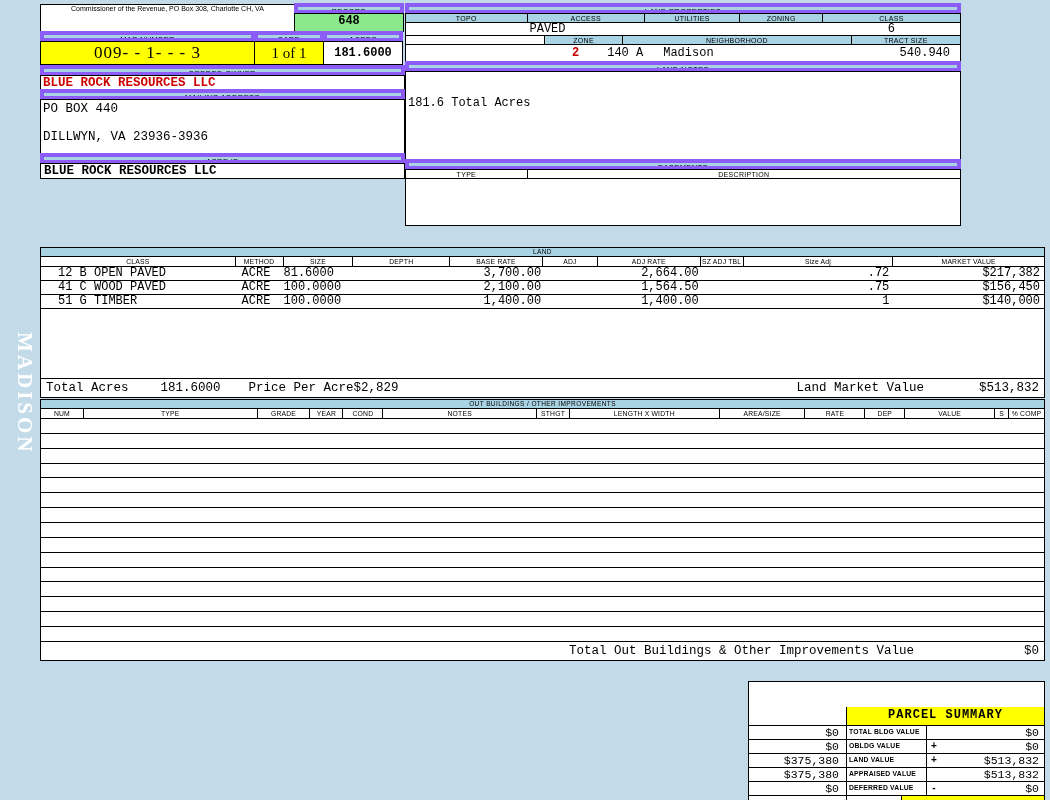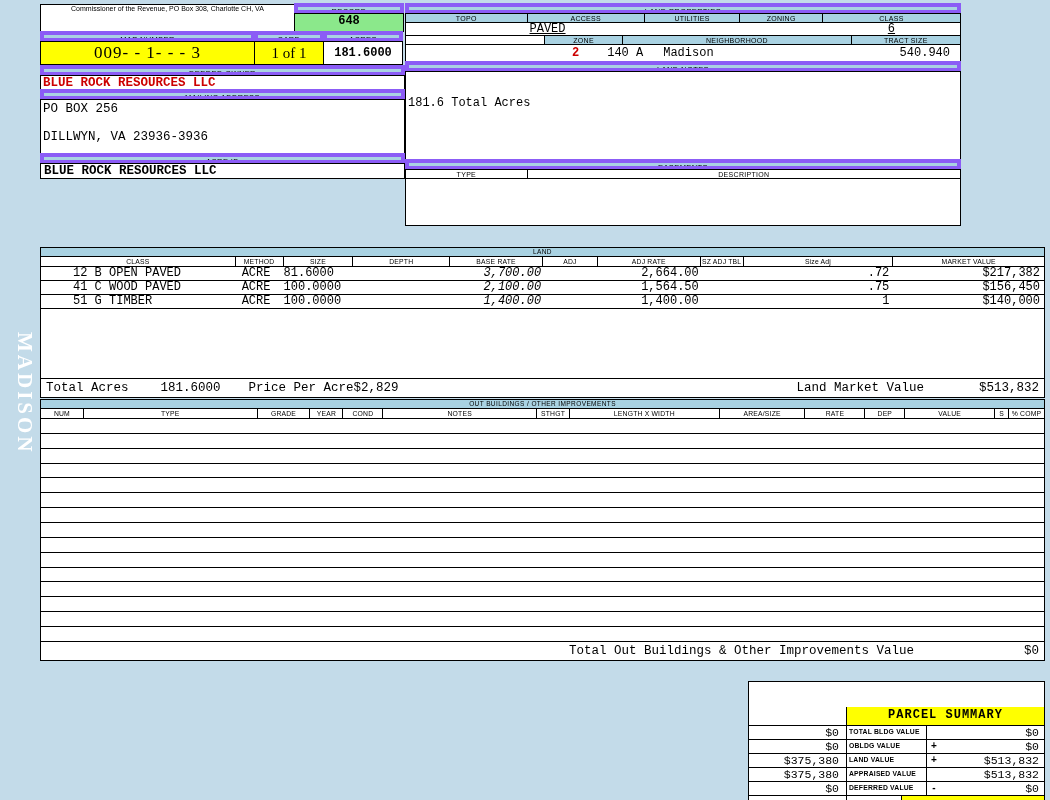--- a/index.html
+++ b/index.html
@@ -54,21 +54,21 @@
   .ownerid { height:16px; font-weight:bold; font-size:12.5px; line-height:15px; padding-left:3px; }
 
   
   .subhdr-row { height:10px; background:#a9d2e2; }
   .subhdr-row-white { height:10px; background:#fff; }
   .shc { font-size:7px; line-height:9px; text-align:center; border-right:1px solid #000;
     letter-spacing:.3px; overflow:hidden; }
   .shc:last-child { border-right:none; }
   .shc.white-cell { background:#fff; }
   .shc.teal-cell { background:#a9d2e2; }
-  .lp-values { height:14px; font-size:12px; line-height:12px;text-decoration:underline; }
+  .lp-values { height:14px; font-size:12px; line-height:12px; }
   .lp-cell { overflow:hidden; }
   .zone-values { height:18px; font-size:12px; line-height:16px; align-items:center; display:flex; }
   .zone-num { margin-left:166px; color:#cc0000; font-weight:bold; }
   .zone-extra { margin-left:28px; }
   .nbhd { margin-left:20px; }
   .tract { margin-left:auto; margin-right:10px; }
   .notes-box { height:89px; padding:24px 0 0 2px; font-size:12px; }
   .easements-empty { height:48px; }
 
   
@@ -76,24 +76,24 @@
   .bar { height:9px; background:#a9d2e2; border-bottom:1px solid #000;
     font-size:6.5px; line-height:8px; text-align:center; letter-spacing:.4px; }
   .lhdr { display:flex; height:10px; border-bottom:1px solid #000; }
   .lc { font-size:6.8px; line-height:9px; text-align:center; border-right:1px solid #000;
     letter-spacing:.2px; overflow:hidden; }
   .lc:last-child { border-right:none; }
   .c0{width:195px}.c1{width:48px}.c2{width:70px}.c3{width:97px}.c4{width:93px}
   .c5{width:55px}.c6{width:103px}.c7{width:43px}.c8{width:150px}.c9{width:151px}
   .lrow { display:flex; height:14px; border-bottom:1px solid #000;
     font-family:"Liberation Mono","DejaVu Sans Mono",monospace; font-size:12px; line-height:13px; }
-  .lrow .c0 { padding-left:32px; }
+  .lrow .c0 { padding-left:17px; }
   .lrow .c1 { padding-left:6px; }
   .lrow .c2 { text-align:right; padding-right:34px; }
-  .lrow .c4 { text-align:right; padding-right:2px;font-style:italic; }
+  .lrow .c4 { text-align:right; padding-right:2px; }
   .lrow .c6 { text-align:right; padding-right:2px; }
   .lrow .c8 { text-align:right; padding-right:4px; }
   .lrow .c9 { text-align:right; padding-right:4px; }
   .land-fill { height:69px; }
   .land-totals { height:19px; border-top:1px solid #000; display:flex; align-items:center;
     font-size:12.5px; }
   .t-acres-label{margin-left:5px}
   .t-acres{margin-left:32px}
   .t-ppa-label{margin-left:28px}
   .t-ppa{}
@@ -159,21 +159,21 @@
       </div>
       <div class="col ml-1" style="width:80px">
         <div class="hdr">ACRES</div>
         <div class="acresval mono">181.6000</div>
       </div>
     </div>
     <div class="hdr">DEEDED OWNER</div>
     <div class="bx owner-red mono">BLUE ROCK RESOURCES LLC</div>
     <div class="hdr">MAILING ADDRESS</div>
     <div class="bx addr-box mono">
-      <div>PO BOX 256</div>
+      <div>PO BOX 440</div>
       <div class="addr2">DILLWYN, VA 23936-3936</div>
     </div>
     <div class="hdr">ACRE ID</div>
     <div class="bx ownerid mono">BLUE ROCK RESOURCES LLC</div>
   </div>
 
   <div class="abs" style="left:405px;top:4px;width:556px">
     <div class="hdr">LAND PROPERTIES</div>
     <div class="row bx subhdr-row">
       <div class="shc" style="width:140px">TOPO</div>

